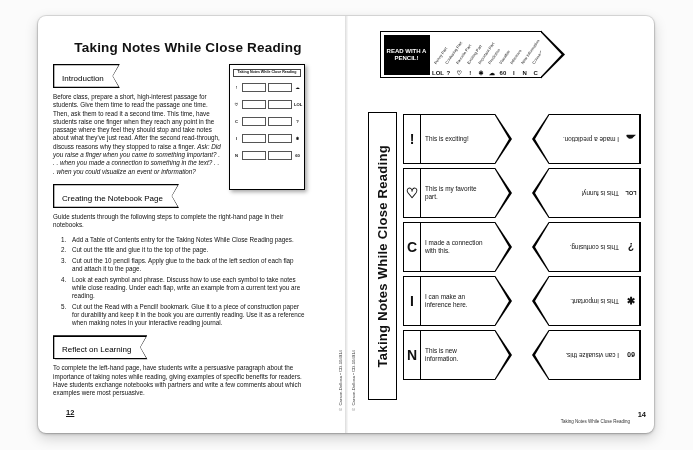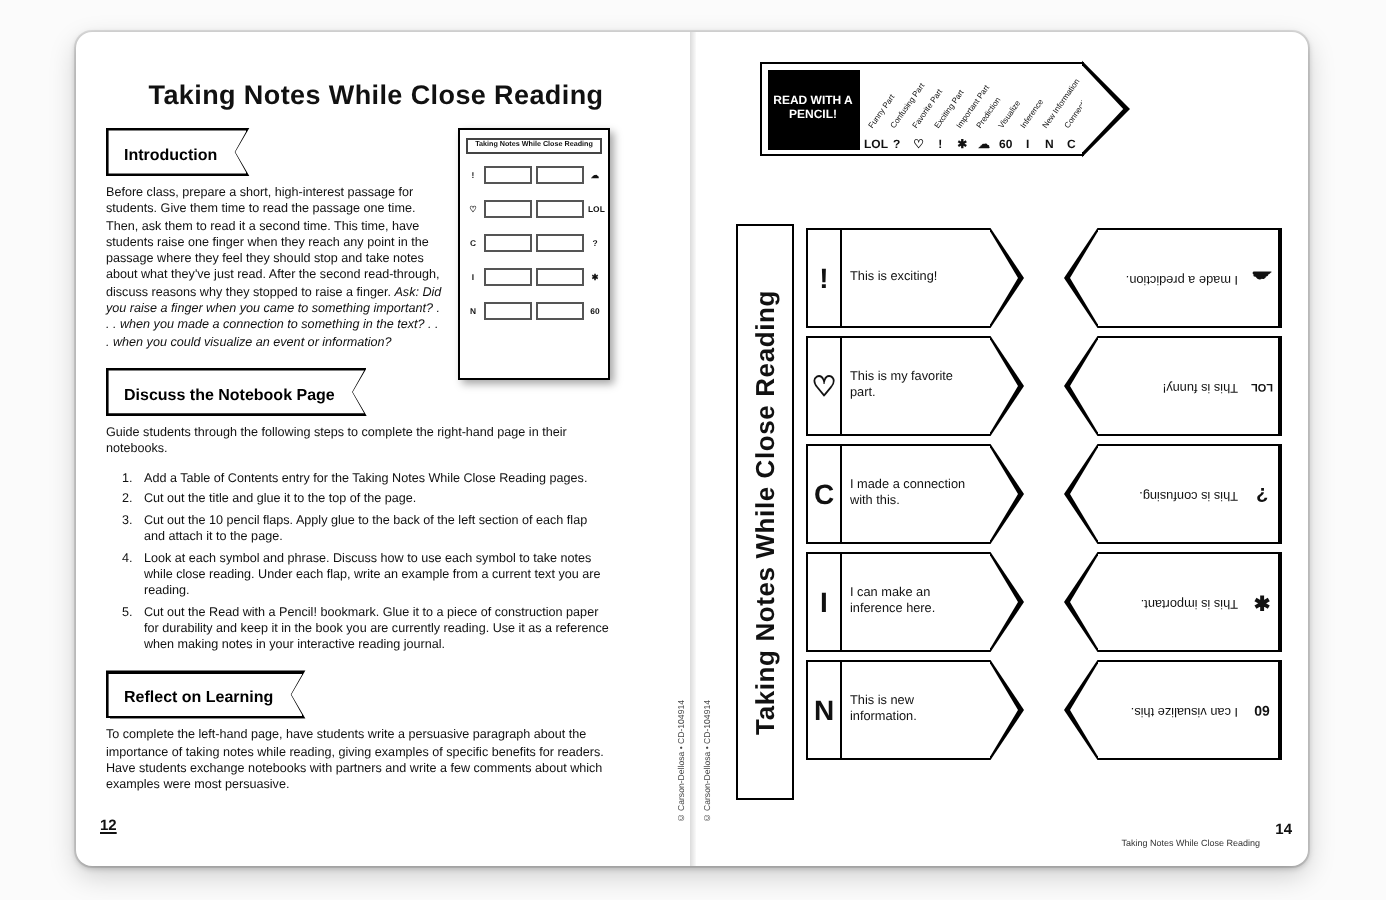--- a/index.html
+++ b/index.html
@@ -35,40 +35,40 @@
     position: relative; display: inline-block;
     background: #000; color: #000;
     padding: 3px 16px 3px 9px; margin: 2px 0 4px;
     clip-path: polygon(0 0, 100% 0, calc(100% - 7px) 50%, 100% 100%, 0 100%);
     filter: drop-shadow(2px 2px 0 #1c1c1c);
   }
   .banner::before {
     content:""; position:absolute; inset:1.3px; background:#fff;
     clip-path: polygon(0 0, 100% 0, calc(100% - 6px) 50%, 100% 100%, 0 100%);
   }
-  .banner-text { position: relative; font-size: 8px; font-weight: bold; }
+  .banner-text { position: relative; font-size: 8px; font-weight: normal; }
   .body { font-size: 6.3px; line-height: 1.32; margin: 1px 0 6px; }
   .it { font-style: italic; }
   .steps { margin: 0 0 6px 8px; }
   .step { display: flex; gap: 3px; font-size: 6.3px; line-height: 1.3; margin-bottom: 2.5px; }
   .step .num { flex: none; width: 8px; }
   .thumb {
     float: right; width: 76px; height: 126px; margin: 2px 0 5px 7px;
     border: 1px solid #000; background: #fff; padding: 4px 3px;
     box-shadow: 2px 2px 4px rgba(0,0,0,.35);
   }
   .thumb-title {
     border: .7px solid #444; font-size: 3.6px; font-weight: bold;
     text-align: center; padding: 1px 0; margin-bottom: 3px; line-height: 1.1;
   }
   .trow { display: flex; align-items: center; gap: 2px; height: 13px; margin: 4px 0; }
   .tsym { flex: none; width: 7px; text-align: center; font-size: 4.2px; font-weight: bold; }
   .tbar { flex: 1; height: 9px; border: .7px solid #555; background: #fff; }
   .pagenum { position: absolute; font-size: 7.5px; font-weight: bold; }
-  .pn-left { left: 12px; bottom: 16px; text-decoration: underline; }
+  .pn-left { left: 28px; bottom: 16px; text-decoration: underline; }
   .pn-right { right: 8px; bottom: 14px; }
   .vert { writing-mode: vertical-rl; transform: rotate(180deg); display: inline-block; }
   .copyright { position: absolute; bottom: 20px; font-size: 4.3px; color: #444; }
   .cr-left { right: 3px; }
   .cr-right { left: 5px; }
 
   
   .vtitle {
     position: absolute; left: 22px; top: 96px; width: 29px; height: 288px;
     border: 1.6px solid #000; background: #fff;
@@ -171,21 +171,21 @@
 
       <div class="banner">
         <span class="banner-text">Introduction</span>
       </div>
       <p class="body">
         <span>Before class, prepare a short, high-interest passage for students. Give them time to read the passage one time. Then, ask them to read it a second time. This time, have students raise one finger when they reach any point in the passage where they feel they should stop and take notes about what they've just read. After the second read-through, discuss reasons why they stopped to raise a finger.</span>
         <span class="it">Ask: Did you raise a finger when you came to something important? . . . when you made a connection to something in the text? . . . when you could visualize an event or information?</span>
       </p>
 
       <div class="banner">
-        <span class="banner-text">Discuss the Notebook Page</span>
+        <span class="banner-text">Creating the Notebook Page</span>
       </div>
       <p class="body">Guide students through the following steps to complete the right-hand page in their notebooks.</p>
       <div class="steps">
         <div class="step">
           <span class="num">1.</span>
           <span>Add a Table of Contents entry for the Taking Notes While Close Reading pages.</span>
         </div>
         <div class="step">
           <span class="num">2.</span>
           <span>Cut out the title and glue it to the top of the page.</span>

